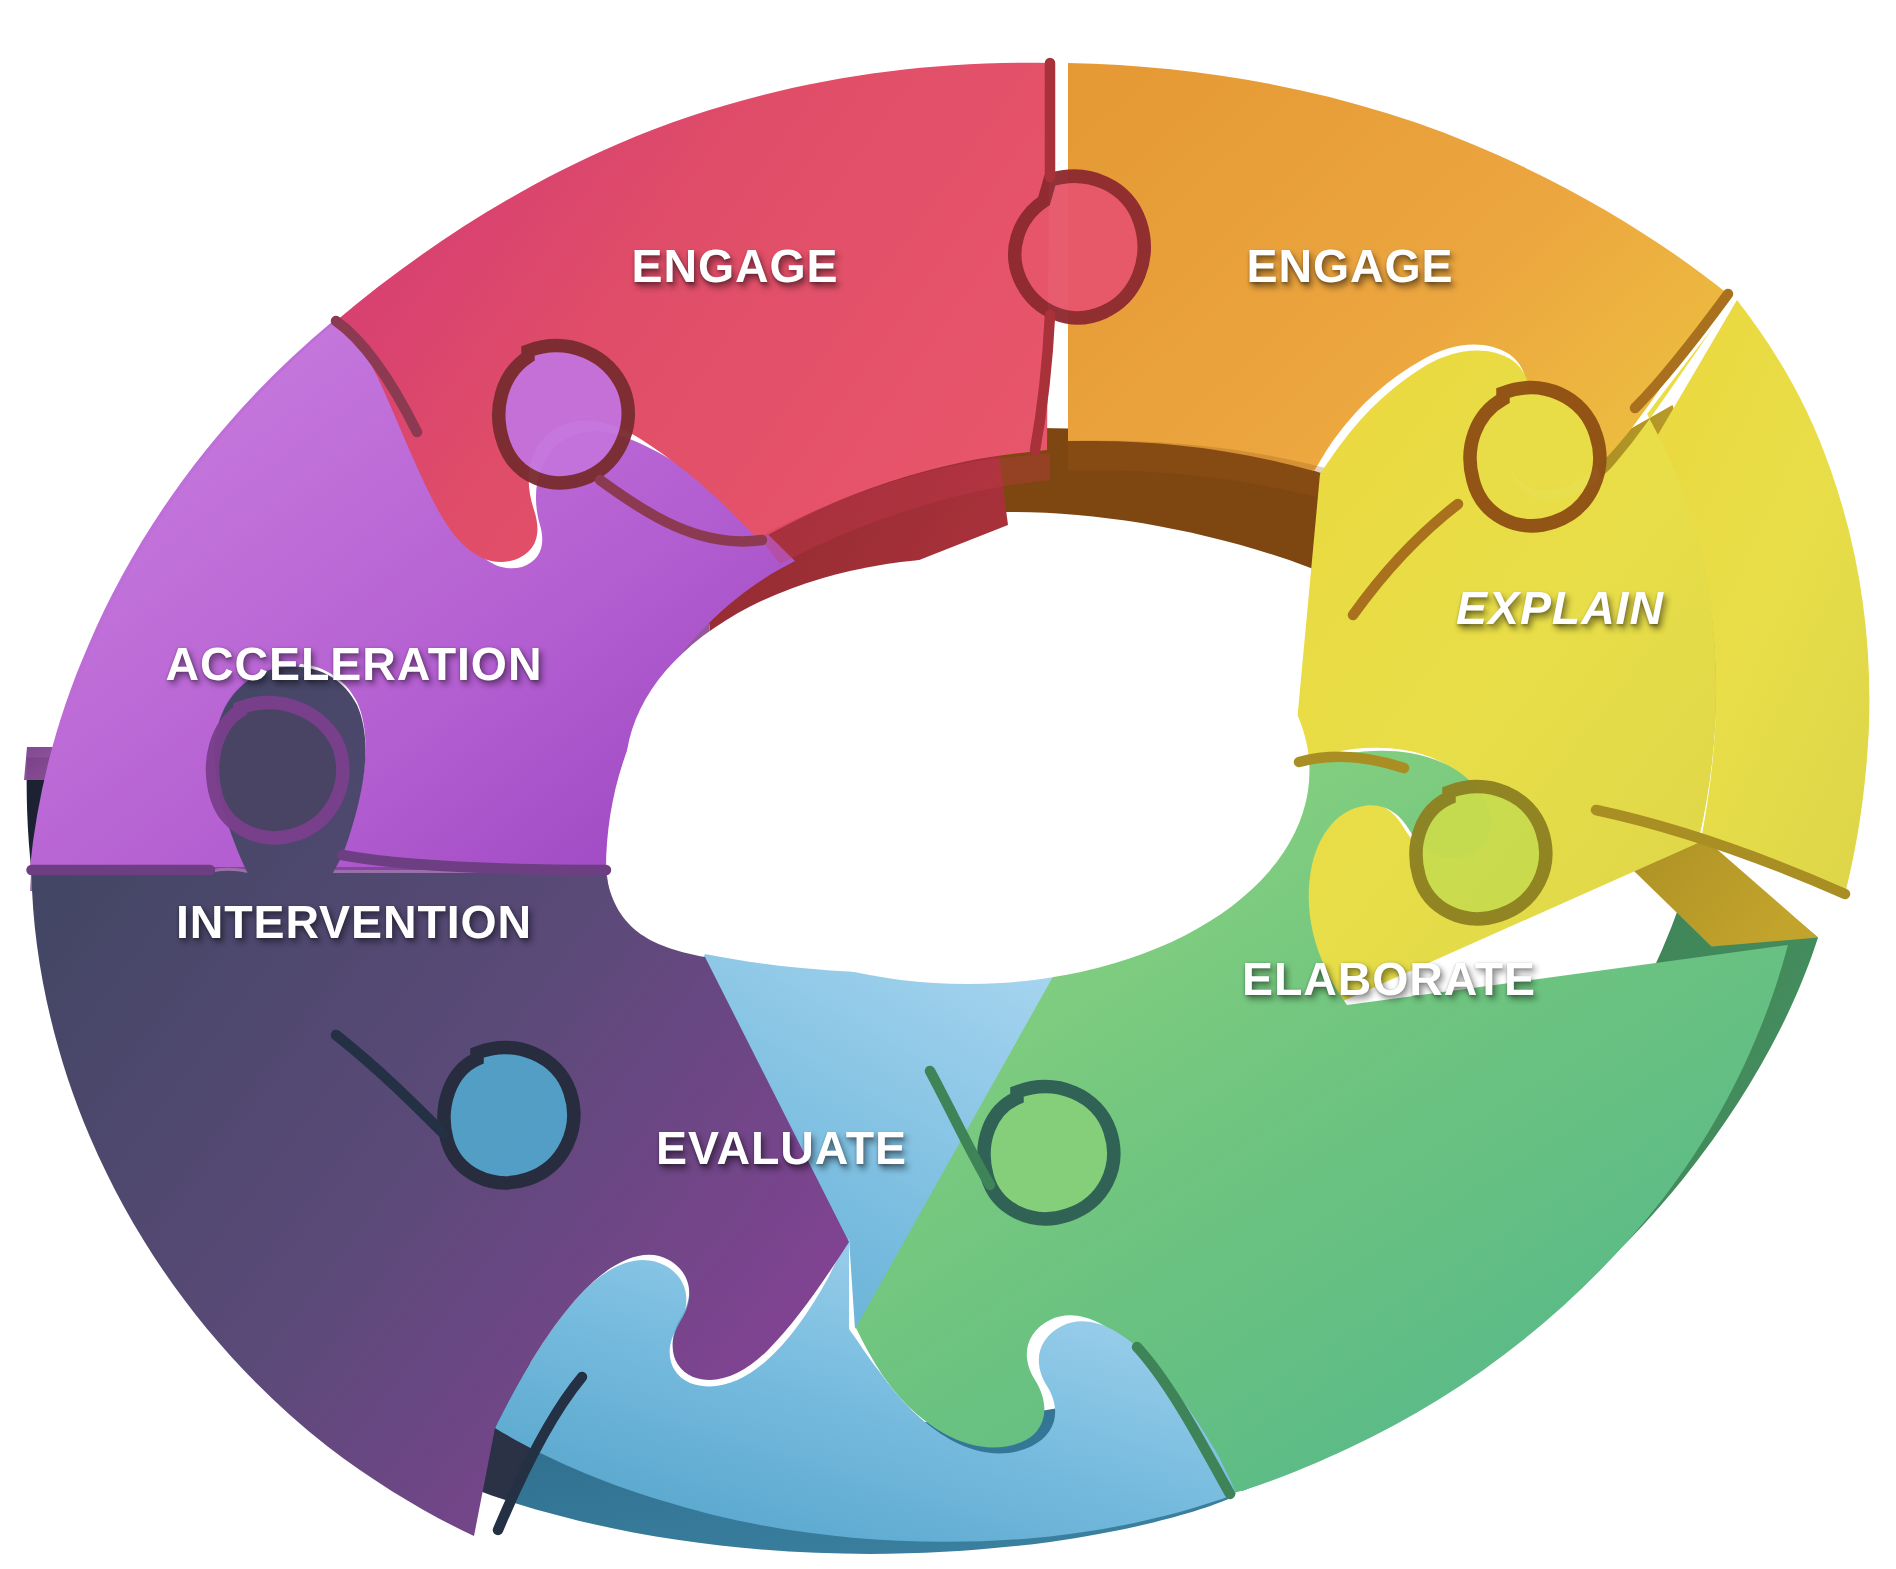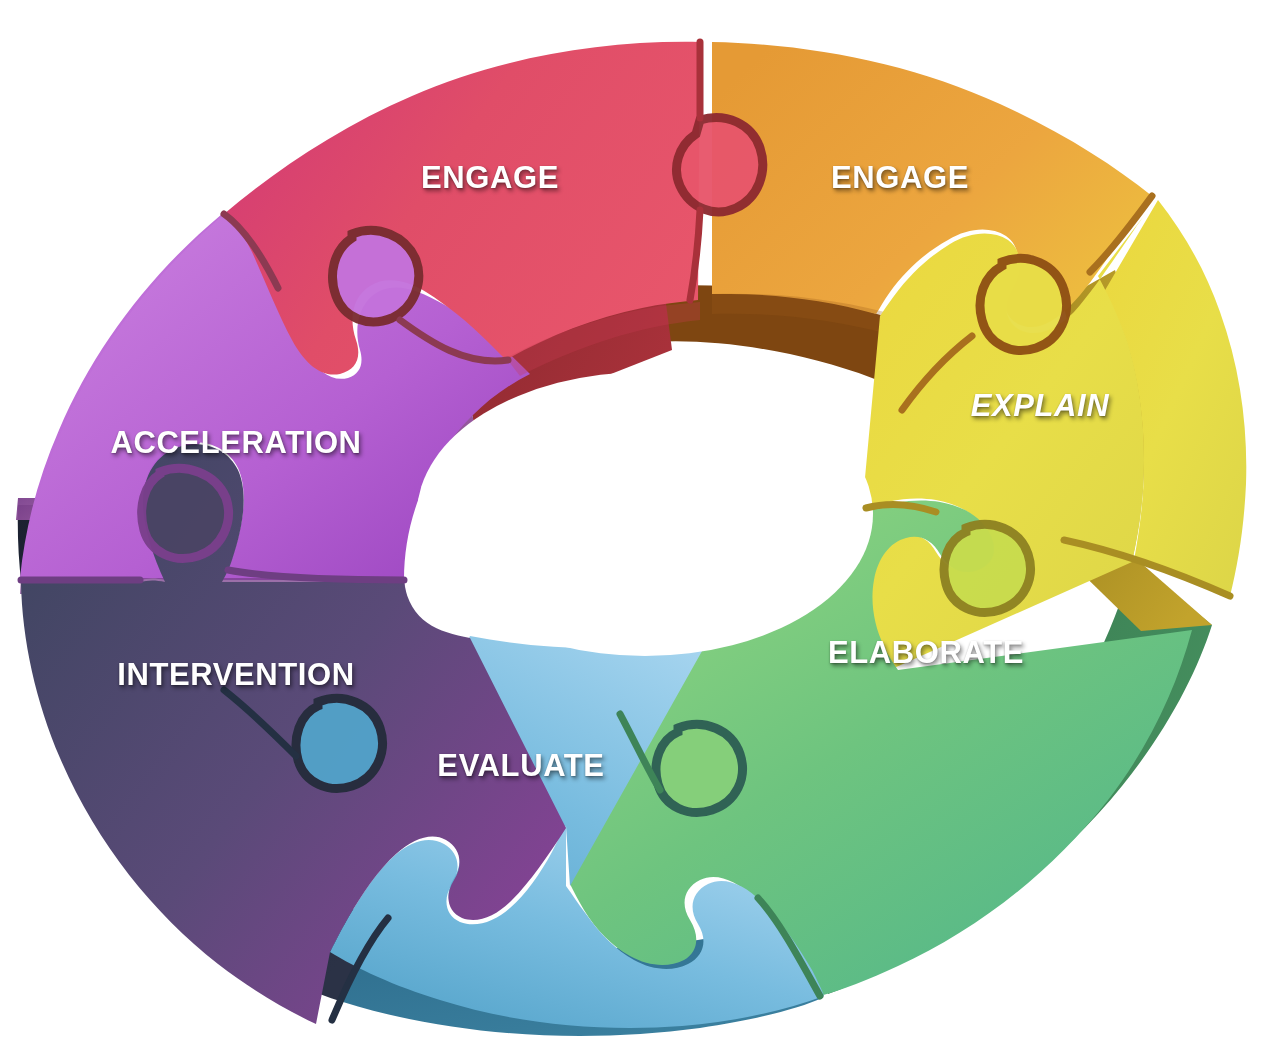--- a/index.html
+++ b/index.html
@@ -484,16 +484,16 @@
       <path stroke="#6E3E82" stroke-width="7" d="M 21 580 L 140 580 M 228 570 C 260 576 320 580 404 580"></path>
       <path stroke="#8C3A52" stroke-width="7" d="M 224 214 C 244 228 262 256 278 288 M 400 320 C 430 342 466 366 508 360"></path>
     </g>
   </svg>
 
   <div class="seg-label" style="left:490px; top:178px;">ENGAGE</div>
   <div class="seg-label" style="left:900px; top:178px;">ENGAGE</div>
   <div class="seg-label" style="left:1040px; top:406px;font-style:italic;">EXPLAIN</div>
   <div class="seg-label" style="left:521px; top:766px;">EVALUATE</div>
   <div class="seg-label" style="left:926px; top:653px;">ELABORATE</div>
-  <div class="seg-label" style="left:236px; top:675px;">INTERVENTION</div>
+  <div class="seg-label" style="left:236px; top:615px;">INTERVENTION</div>
   <div class="seg-label" style="left:236px; top:406px;margin-top:37px;">ACCELERATION</div>
 
 </div>
 
 </body></html>

